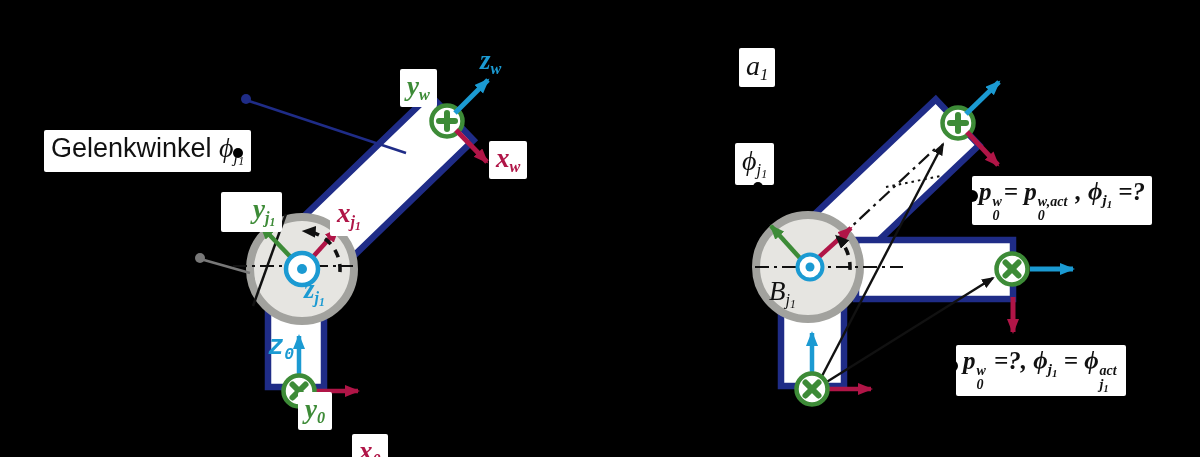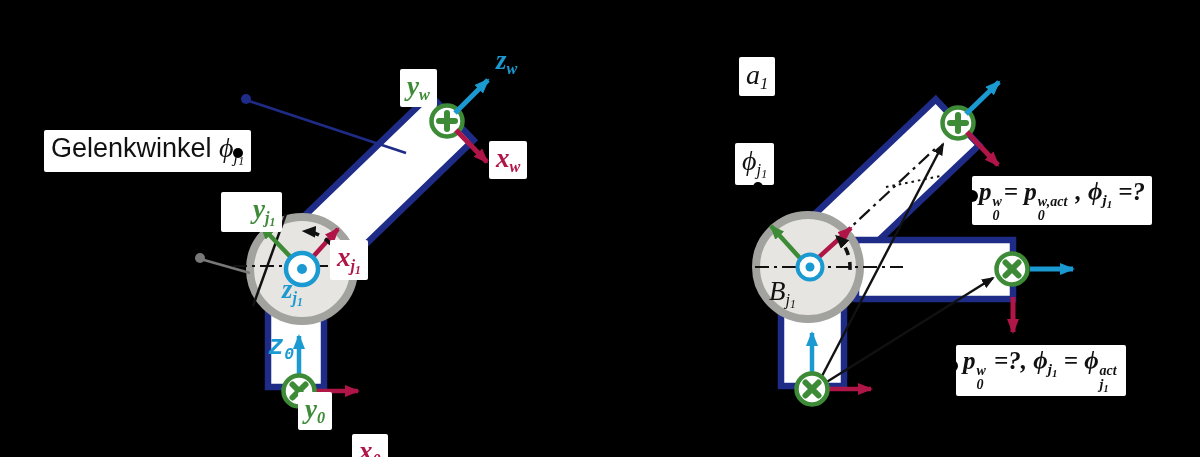--- a/index.html
+++ b/index.html
@@ -149,48 +149,48 @@
 
 <div class="lbl box sans" style="left:44px;top:130px;">
   <span>Gelenkwinkel</span>
   <span class="mathreg" style="font-size:28px;"><span>ϕ</span><span class="s1"><span>j</span><span class="s2">1</span></span></span>
 </div>
 <div class="dot" style="left:233px;top:148px;width:10px;height:10px;"></div>
 
 <div class="lbl box math c-green" style="left:400px;top:69px;">
   <span>y</span><span class="s1">w</span>
 </div>
-<div class="lbl math c-cyan" style="left:496px;top:45px;">
+<div class="lbl math c-cyan" style="left:480px;top:45px;">
   <span>z</span><span class="s1">w</span>
 </div>
 <div class="lbl box math c-crimson" style="left:489px;top:141px;">
   <span>x</span><span class="s1">w</span>
 </div>
 
 <div class="lbl box math c-green" style="left:221px;top:192px;padding-left:32px;">
   <span>y</span><span class="s1"><span>j</span><span class="s2">1</span></span>
 </div>
-<div class="lbl box math c-crimson" style="left:330px;top:196px;margin-top:44px;">
+<div class="lbl box math c-crimson" style="left:330px;top:196px;">
   <span>x</span><span class="s1"><span>j</span><span class="s2">1</span></span>
 </div>
-<div class="lbl math c-cyan" style="left:282px;top:274px;">
+<div class="lbl math c-cyan" style="left:304px;top:274px;">
   <span>z</span><span class="s1"><span>j</span><span class="s2">1</span></span>
 </div>
 
 <div class="lbl math c-cyan" style="left:268px;top:332px;font-family:Liberation Mono, monospace;">
   <span>z</span><span class="s1">0</span>
 </div>
 <div class="lbl box math c-green" style="left:298px;top:392px;">
   <span>y</span><span class="s1">0</span>
 </div>
 <div class="lbl box math c-crimson" style="left:352px;top:390px;margin-top:44px;">
   <span>x</span><span class="s1">0</span>
 </div>
 
-<div class="lbl box mathreg c-black" style="left:739px;top:57px;">
+<div class="lbl box mathreg c-black" style="left:739px;top:48px;">
   <span>a</span><span class="s1">1</span>
 </div>
 <div class="lbl box mathreg c-black" style="left:735px;top:143px;">
   <span>ϕ</span><span class="s1"><span>j</span><span class="s2">1</span></span>
 </div>
 <div class="dot" style="left:753px;top:182px;width:10px;height:10px;"></div>
 
 <div class="lbl mathreg c-black" style="left:769px;top:276px;font-size:27px;">
   <span>B</span><span class="s1"><span>j</span><span class="s2">1</span></span>
 </div>

